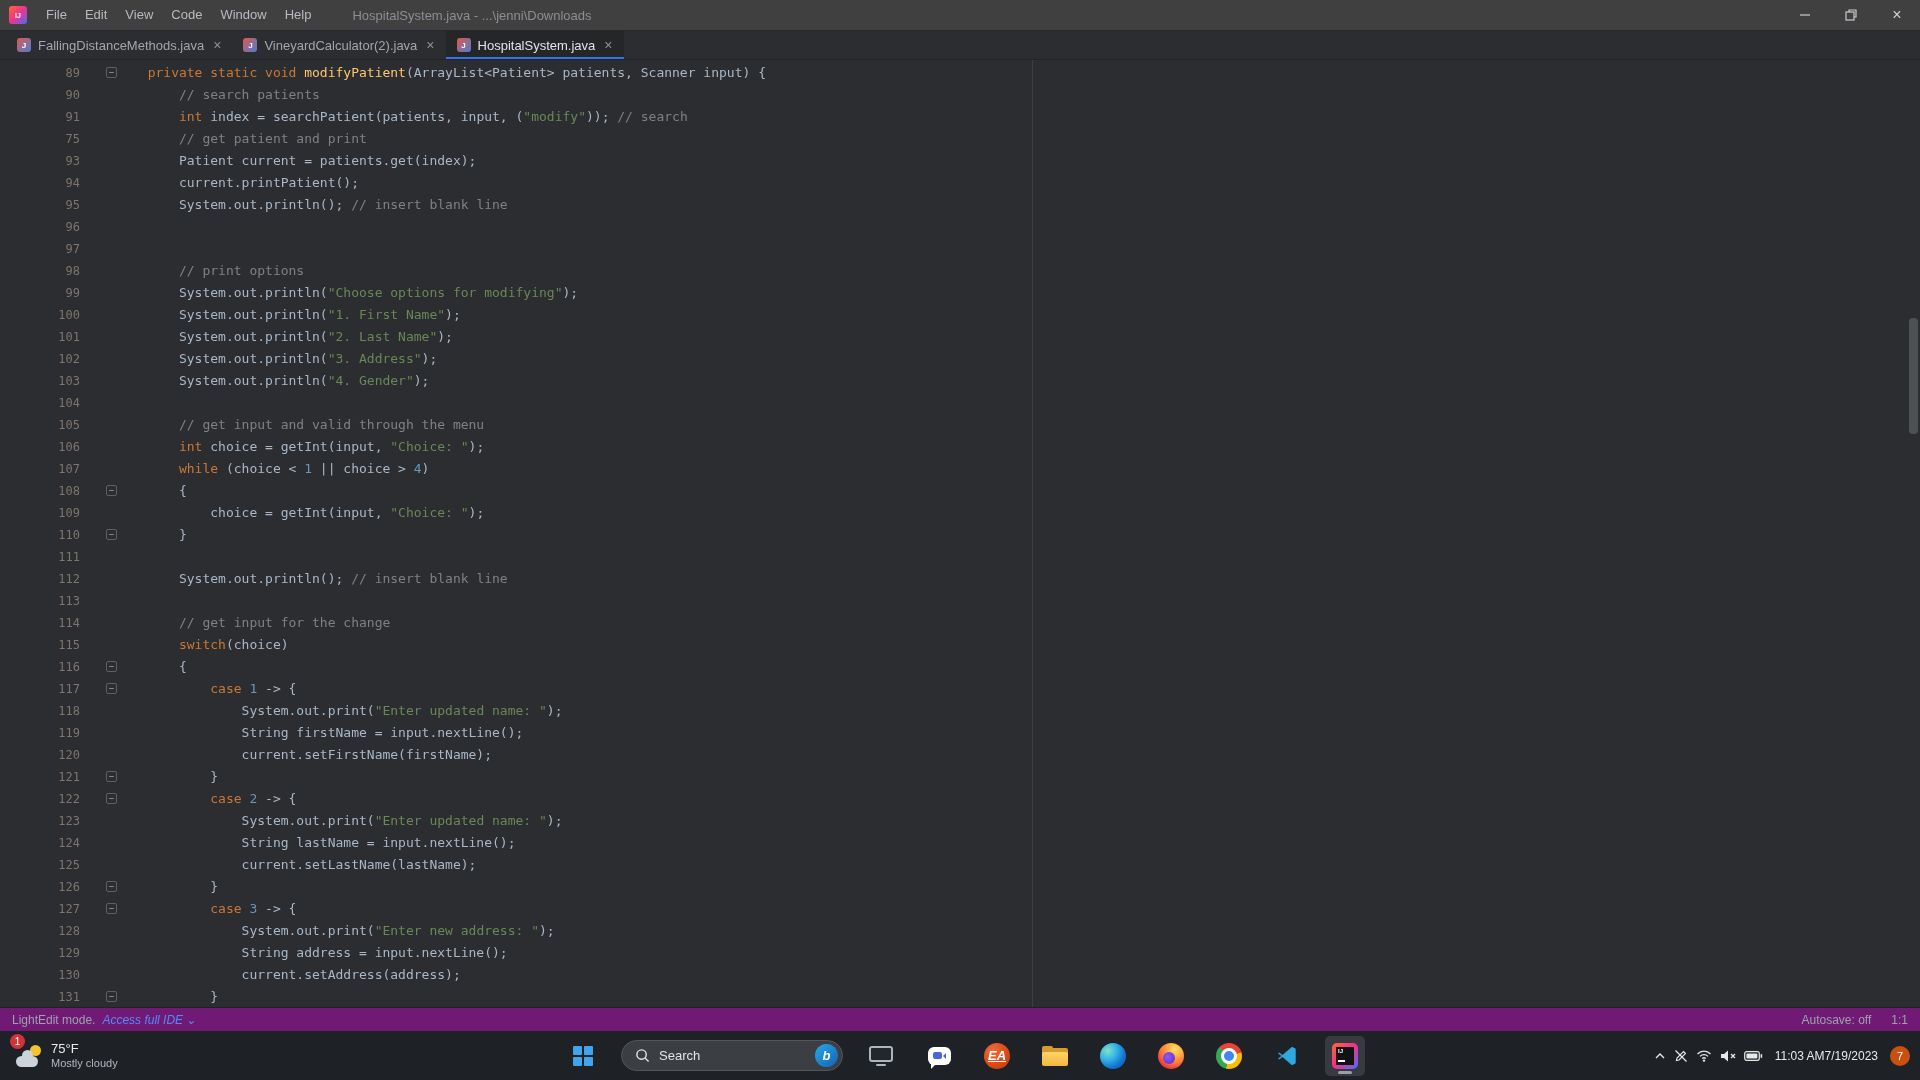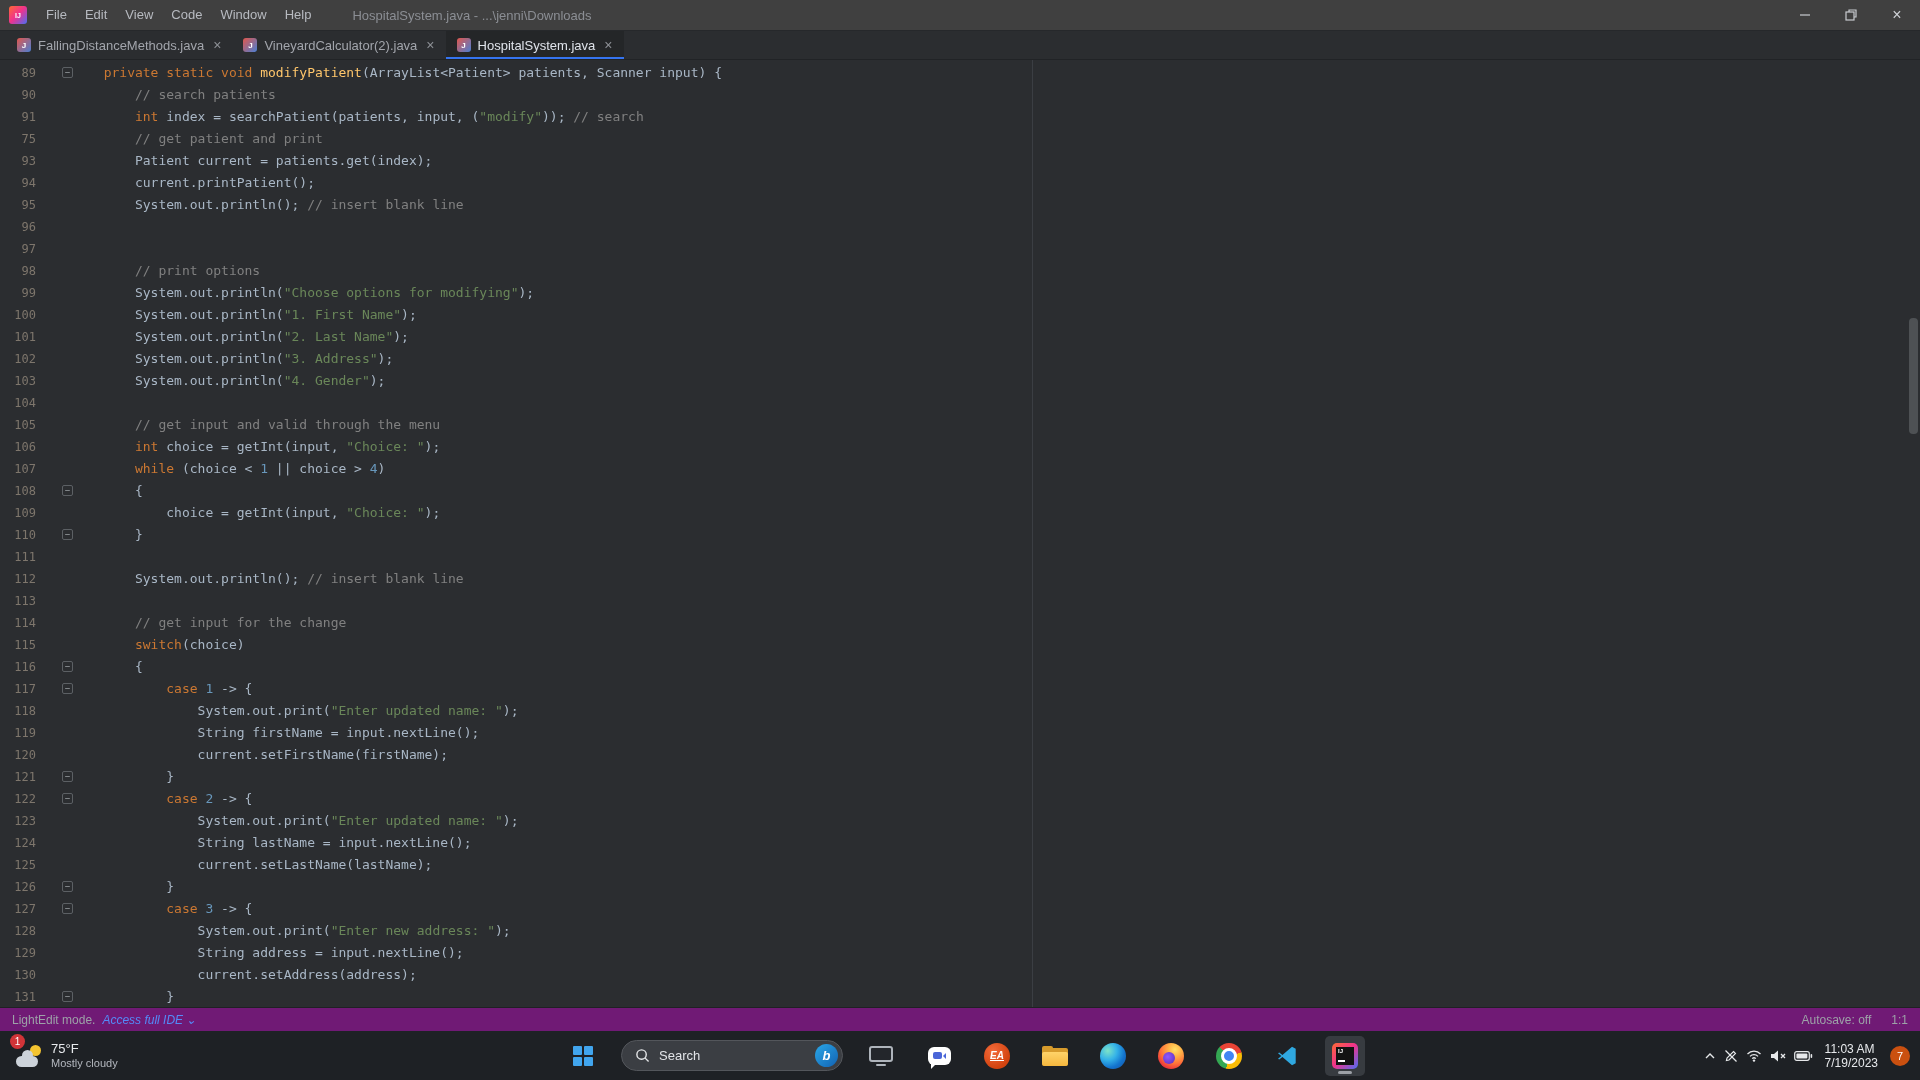--- a/index.html
+++ b/index.html
@@ -23,21 +23,21 @@
   .tab{display:flex;align-items:center;gap:7px;padding:0 11px;font-size:13px;color:#a2a5ac;position:relative;}
   .tab.active{background:#242628;color:#dfe3ea;box-shadow:inset 0 -2px 0 var(--accent,#3574f0);}
   .java-icon{width:14px;height:14px;border-radius:3px;flex:0 0 14px;
     background:linear-gradient(135deg,#e2574c 0%,#4a7fd4 100%);
     color:#fff;font-size:8px;font-weight:bold;display:flex;align-items:center;justify-content:center;}
   .tab-close{color:#8e9197;font-size:14px;margin-left:2px;}
 
   
   .editor{position:relative;flex:1 1 auto;background:#2b2d30;overflow:hidden;padding-top:2px;}
   .wrap-guide{position:absolute;left:1032px;top:0;bottom:0;width:1px;background:#3b3e43;}
-  .code{position:relative;}
+  .code{position:relative;margin-left:44px;}
   .cl{display:flex;height:22px;line-height:22px;font-family:"DejaVu Sans Mono",monospace;font-size:13px;white-space:pre;}
   .ln{flex:0 0 36px;width:36px;text-align:right;color:#7e766c;font-size:12px;}
   .fc{flex:0 0 52px;width:52px;position:relative;}
   .fbox{position:absolute;left:26px;top:5px;width:11px;height:11px;border:1px solid #5c6064;border-radius:2px;
     background:#2b2d30;color:#9da1a6;font-size:9px;line-height:9px;text-align:center;box-sizing:border-box;}
   .ct{color:var(--plain,#a9b7c6);}
   .tk-kw{color:var(--kw,#cc7832);}
   .tk-str{color:var(--str,#6a8759);}
   .tk-com{color:var(--com,#808080);}
   .tk-num{color:var(--num,#6897bb);}
@@ -81,21 +81,21 @@
   .monitor{width:24px;height:16px;border:2px solid #aeb4bb;border-radius:3px;background:#23262b;box-sizing:border-box;}
   .monitor-wrap{display:flex;flex-direction:column;align-items:center;}
   .monitor-base{width:10px;height:2px;background:#aeb4bb;margin-top:2px;border-radius:1px;}
 
   .chat{width:23px;height:18px;background:#fff;border-radius:6px;position:relative;}
   .chat:after{content:"";position:absolute;left:3px;bottom:-4px;border:4px solid transparent;border-top-color:#fff;border-left-color:#fff;}
   .chat-cam{position:absolute;left:5px;top:5px;width:9px;height:7px;background:#4a66d8;border-radius:2px;}
   .chat-cam:after{content:"";position:absolute;right:-4px;top:1px;border:3px solid transparent;border-right-color:#4a66d8;}
 
   .ea{width:26px;height:26px;border-radius:50%;background:radial-gradient(circle at 35% 30%,#f36a3a,#d2430f 70%);
-    color:#fff;font-size:10px;font-weight:bold;font-style:italic;display:flex;align-items:center;justify-content:center;text-decoration:underline;}
+    color:#fff;font-size:13px;font-weight:bold;font-style:italic;display:flex;align-items:center;justify-content:center;text-decoration:underline;}
 
   .folder{width:26px;height:20px;position:relative;}
   .folder-tab{position:absolute;top:0;left:0;width:11px;height:6px;background:#d79b2c;border-radius:2px 2px 0 0;}
   .folder-back{position:absolute;left:0;right:0;top:2px;bottom:0;background:#d79b2c;border-radius:2px;}
   .folder-front{position:absolute;left:0;right:0;bottom:0;height:14px;background:linear-gradient(#ffd369,#f5b73e);border-radius:2px 2px 3px 3px;}
 
   .edge{width:26px;height:26px;border-radius:50%;
     background:radial-gradient(circle at 30% 30%,#7ee3c7 0%,#35b3e8 35%,#1374cf 65%,#15519e 100%);}
   .firefox{width:26px;height:26px;border-radius:50%;position:relative;
     background:radial-gradient(circle at 65% 25%,#ffe066 0%,#ffb347 25%,#ff7139 55%,#e3233d 85%);}
@@ -106,21 +106,21 @@
   .chrome-center{position:absolute;left:50%;top:50%;transform:translate(-50%,-50%);width:10px;height:10px;border-radius:50%;
     background:#4285f4;border:3px solid #fff;}
 
   .ij{width:26px;height:26px;border-radius:5px;position:relative;
     background:linear-gradient(135deg,#ff6a33 0%,#f0328c 48%,#4a6ef5 100%);}
   .ij-inner{position:absolute;inset:4px;background:#121212;color:#fff;font-size:6px;font-weight:bold;padding:1px 0 0 2px;box-sizing:border-box;}
   .ij-bar{position:absolute;left:6px;bottom:7px;width:7px;height:2px;background:#fff;}
 
   .tb-right{position:absolute;right:10px;top:0;height:49px;display:flex;align-items:center;gap:12px;}
   .tray-group{display:flex;align-items:center;gap:8px;}
-  .clock{display:flex;flex-direction:column;line-height:14px;}
+  .clock{display:flex;flex-direction:row;align-items:flex-end;line-height:14px;}
   .clock span{color:#e7e9ec;font-size:12px;}
   .notif{width:20px;height:20px;border-radius:50%;background:var(--badge_orange,#ca5010);
     color:#fff;font-size:11px;display:flex;align-items:center;justify-content:center;}
 </style>
 </head>
 <body>
 
 <div class="screen">
 
   <header class="titlebar">

